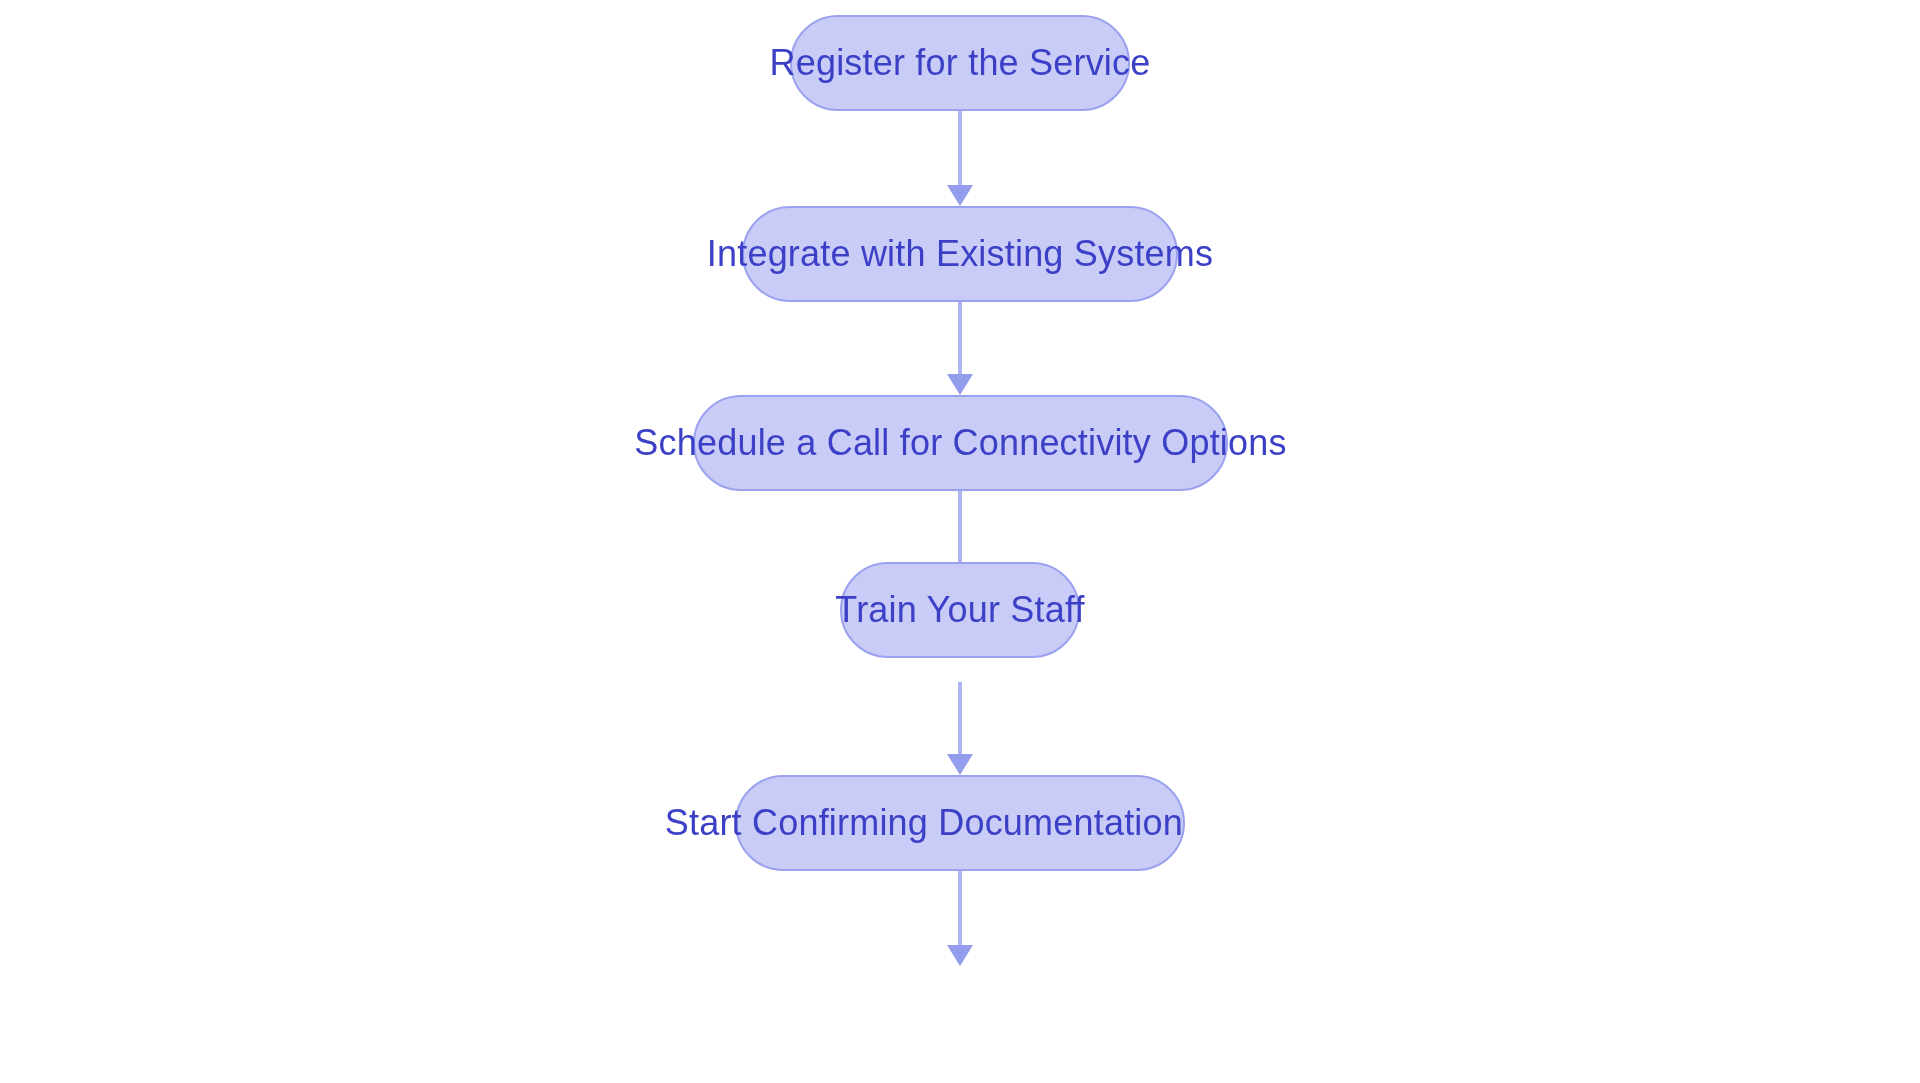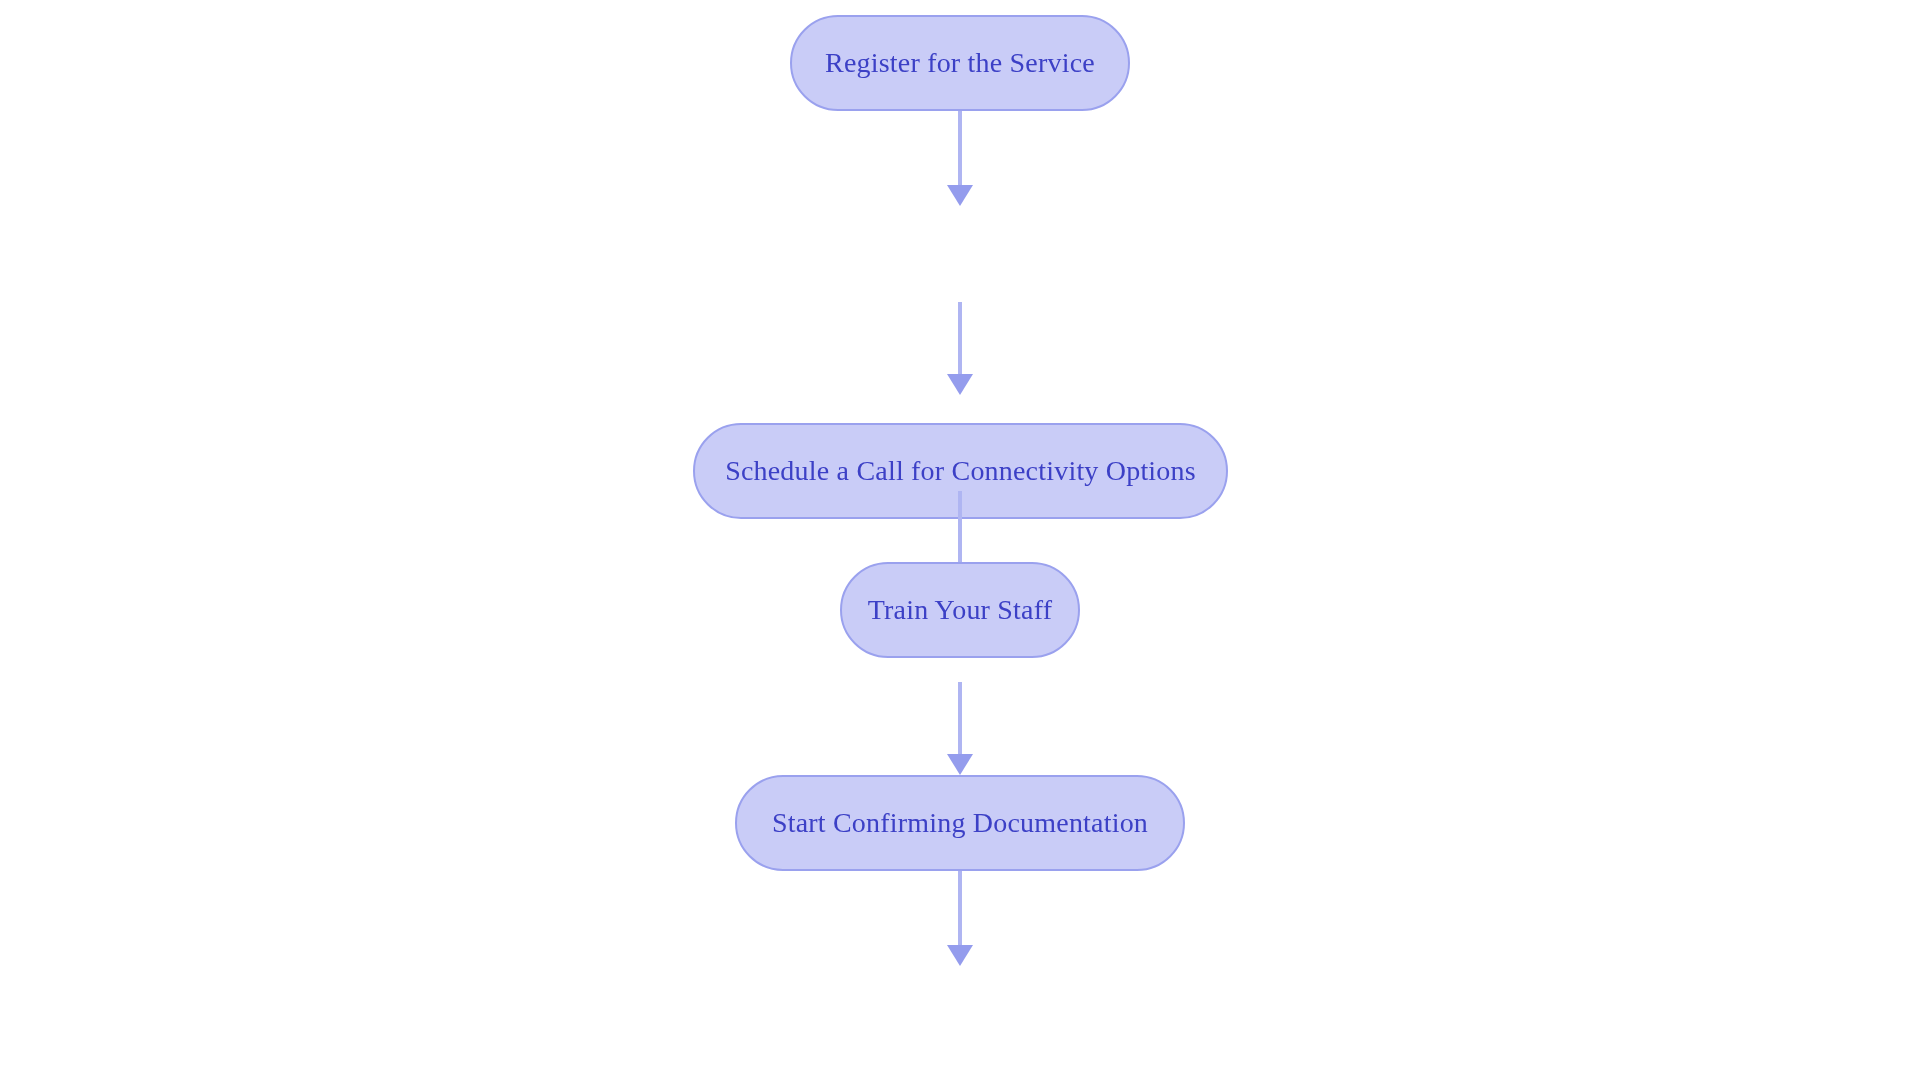--- a/index.html
+++ b/index.html
@@ -26,31 +26,30 @@
     position: absolute;
     height: 96px;
     border-radius: 48px;
     background: var(--node-fill);
     border: 2px solid var(--node-border);
     display: flex;
     align-items: center;
     justify-content: center;
   }
   .node span {
-    font-size: 28px;
+    font-size: 36px;
     color: var(--node-text);
     white-space: nowrap;
     letter-spacing: 0.2px;
-    font-family: Liberation Serif, serif;
   }
   .n1 { left: 790px; top: 15px;  width: 340px; }
   .n2 { left: 742px; top: 206px; width: 436px; }
-  .n3 { left: 693px; top: 395px; width: 535px; margin-top: 28px; }
+  .n3 { left: 693px; top: 395px; width: 535px; }
   .n4 { left: 840px; top: 562px; width: 240px; }
-  .n5 { left: 735px; top: 775px; width: 450px; }
+  .n5 { left: 735px; top: 775px; width: 450px; justify-content: flex-end; }
   .n6 { left: 804px; top: 966px; width: 312px; }
 
   .arrow {
     position: absolute;
     left: 946px;
     width: 28px;
     display: flex;
     flex-direction: column;
     align-items: center;
   }
@@ -78,20 +77,23 @@
 
   <div class="node n1">
     <span>Register for the Service</span>
   </div>
 
   <div class="arrow a1">
     <div class="shaft"></div>
     <div class="head"></div>
   </div>
 
+  <div class="node n2">
+    <span>Integrate with Existing Systems</span>
+  </div>
 
   <div class="arrow a2">
     <div class="shaft"></div>
     <div class="head"></div>
   </div>
 
   <div class="node n3">
     <span>Schedule a Call for Connectivity Options</span>
   </div>
 

